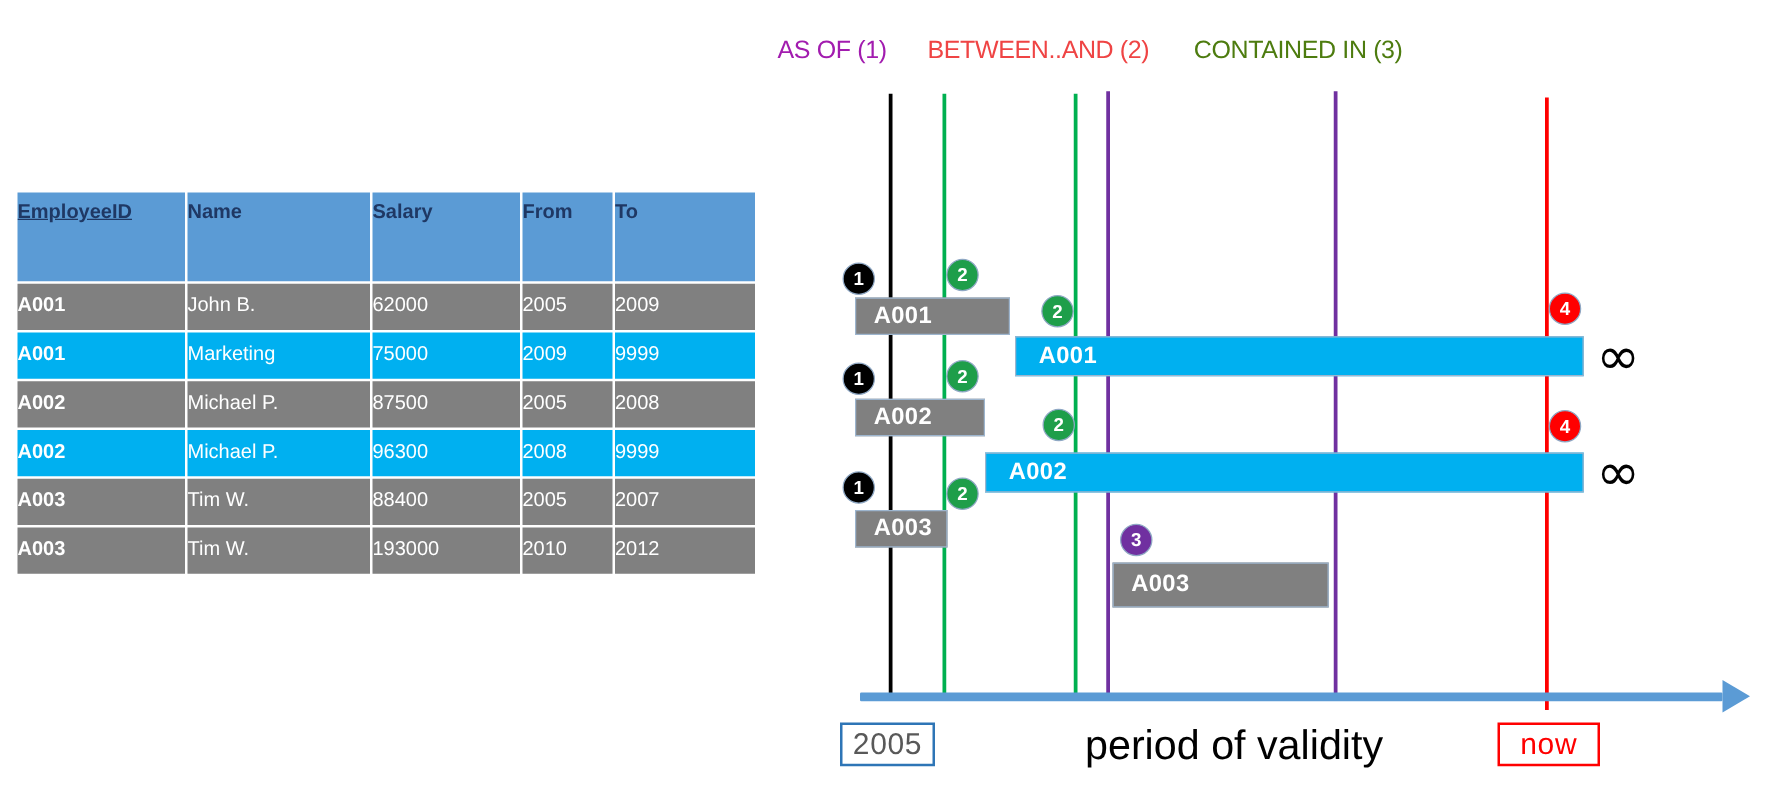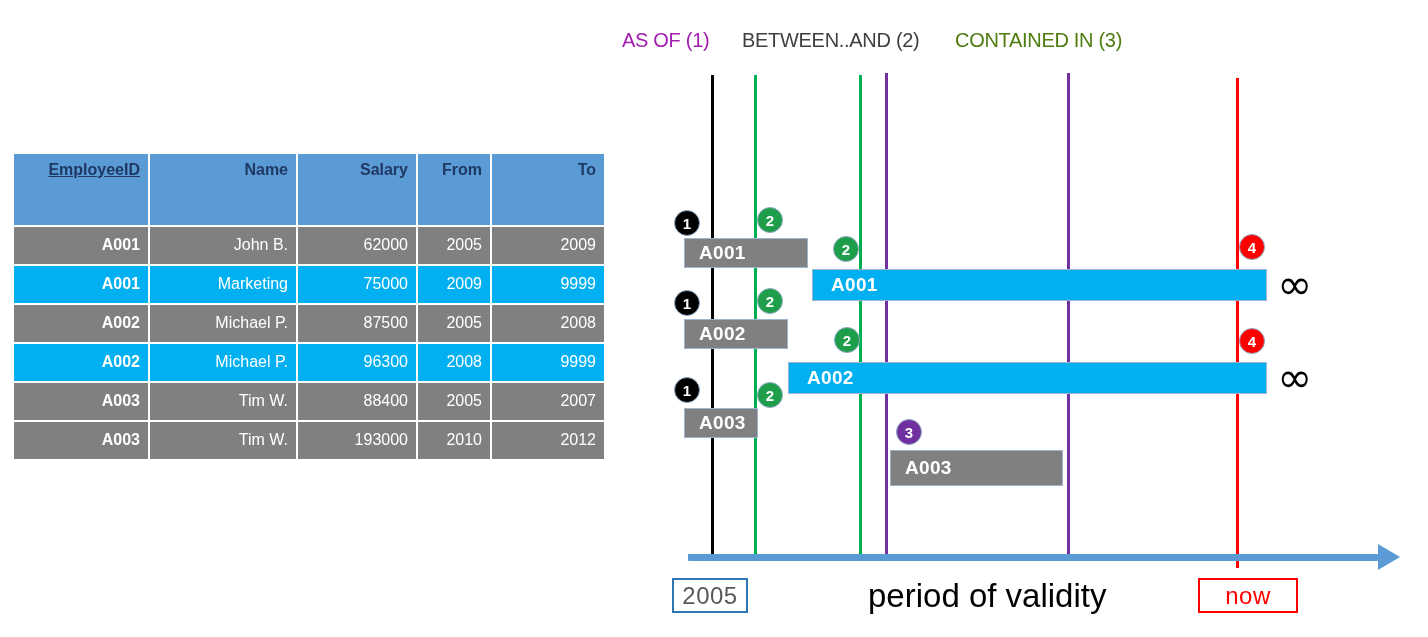--- a/index.html
+++ b/index.html
@@ -21,21 +21,21 @@
     left: 12px;
     top: 152px;
     width: 592px;
     border-collapse: separate;
     border-spacing: 2px;
     table-layout: fixed;
   }
   #employee-table th, #employee-table td {
     font-size: 16px;
     padding: 7px 8px 8px 0;
-    text-align: right;
+    text-align: left;
     vertical-align: middle;
     border: none;
     white-space: nowrap;
     overflow: hidden;
   }
   #employee-table thead th {
     background: #5B9BD5;
     color: #1F3864;
     font-weight: bold;
     height: 56px;
@@ -231,21 +231,21 @@
       <td>193000</td>
       <td>2010</td>
       <td>2012</td>
     </tr>
   </tbody>
 </table>
 
 <div id="diagram">
 
   <div class="legend-label" style="left:622px; top:29px; color:#a21caf;">AS OF (1)</div>
-  <div class="legend-label" style="left:742px; top:29px; color:#404040;">BETWEEN..AND (2)</div>
+  <div class="legend-label" style="left:742px; top:29px; color:#ef4444;">BETWEEN..AND (2)</div>
   <div class="legend-label" style="left:955px; top:29px; color:#4d7c0f;">CONTAINED IN (3)</div>
   <div class="legend-label two-line" style="left:1163px; top:6px; color:#FF0000;">
   </div>
 
   <div class="vline" style="left:711px; top:75px; height:485px; background:#000000;"></div>
   <div class="vline" style="left:754px; top:75px; height:485px; background:#00B050;"></div>
   <div class="vline" style="left:859px; top:75px; height:485px; background:#00B050;"></div>
   <div class="vline" style="left:885px; top:73px; height:487px; background:#7030A0;"></div>
   <div class="vline" style="left:1067px; top:73px; height:487px; background:#7030A0;"></div>
   <div class="vline" style="left:1236px; top:78px; height:490px; background:#FF0000;"></div>
@@ -275,15 +275,15 @@
   <div class="timebar gray" style="left:890px; top:450px; width:173px; height:36px;">A003</div>
 
   <div class="infinity" style="left:1277px; top:264px;">∞</div>
   <div class="infinity" style="left:1277px; top:357px;">∞</div>
 
   <div id="axis-line" style="left:688px; top:554px; width:690px;"></div>
   <div id="axis-arrow" style="left:1378px; top:544px;"></div>
 
   <div class="tickbox" style="left:672px; top:578px; width:76px; height:35px;">2005</div>
   <div id="axis-title" style="left:868px; top:577px;">period of validity</div>
-  <div class="tickbox now-box" style="left:1198px; top:578px; width:100px; height:35px;">now</div>
+  <div class="tickbox now-box" style="left:1198px; top:578px; width:82px; height:35px;">now</div>
 
 </div>
 
 </body></html>

